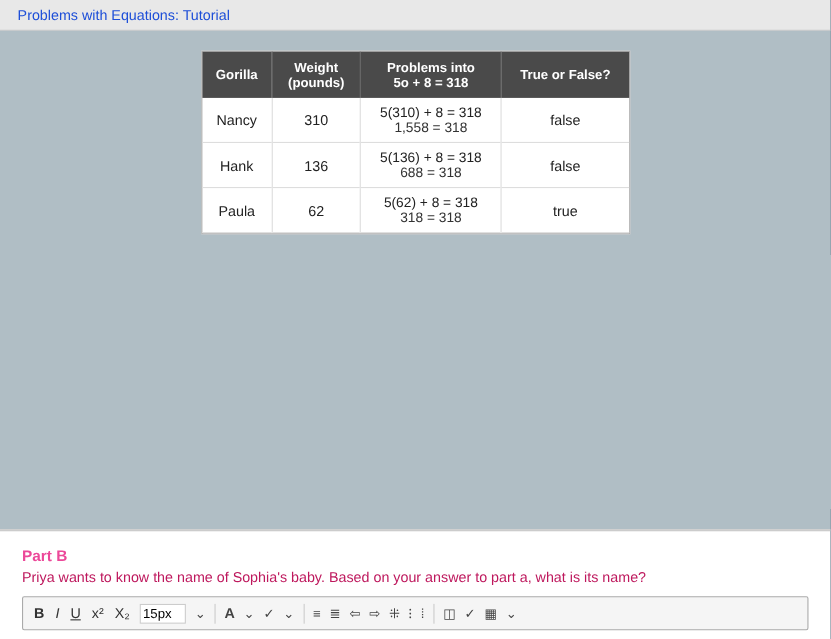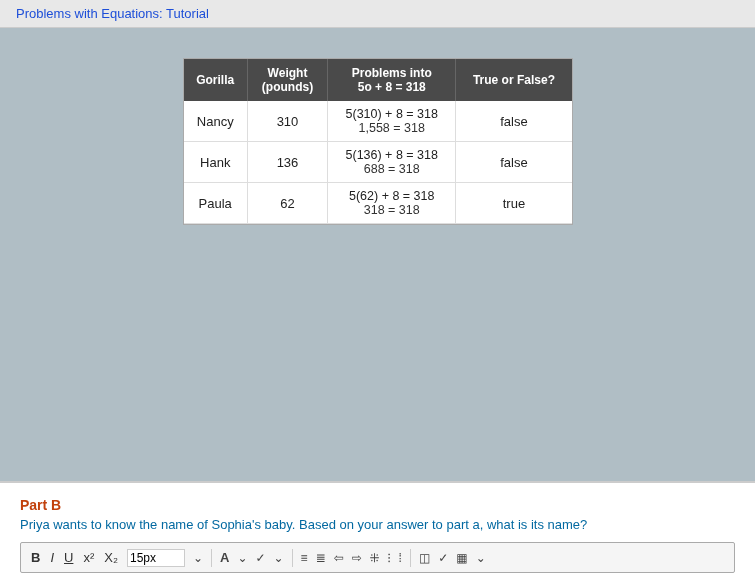--- a/index.html
+++ b/index.html
@@ -31,21 +31,21 @@
       display: flex;
       flex-direction: column;
       align-items: center;
       padding: 18px 0 0 0;
     }
 
     .table-container {
       background: #fff;
       border: 1px solid #aaa;
       width: 390px;
-      margin: 12px auto;
+      margin: 0 auto;
     }
 
     table {
       width: 100%;
       border-collapse: collapse;
       font-size: 13px;
     }
 
     thead tr {
       background: #4a4a4a;
@@ -100,26 +100,26 @@
       background: #fff;
       border-top: 2px solid #ccc;
       padding: 14px 20px 8px 20px;
       margin-top: auto;
     }
 
     .part-b-title {
       font-weight: bold;
       font-size: 14px;
       margin-bottom: 4px;
-      color: #c2410c;
+      color: #ec4899;
     }
 
     .part-b-question {
       font-size: 13px;
-      color: #0369a1;
+      color: #be185d;
       margin-bottom: 10px;
     }
 
     .toolbar {
       display: flex;
       align-items: center;
       gap: 2px;
       border: 1px solid #aaa;
       padding: 4px 6px;
       background: #f5f5f5;
@@ -230,21 +230,21 @@
 
 <div class="bottom-section">
   <div class="part-b-title">Part B</div>
   <div class="part-b-question">Priya wants to know the name of Sophia's baby. Based on your answer to part a, what is its name?</div>
   <div class="toolbar">
     <button class="tb-btn tb-bold">B</button>
     <button class="tb-btn tb-italic">I</button>
     <button class="tb-btn tb-underline underline-style">U</button>
     <button class="tb-btn">x²</button>
     <button class="tb-btn">X₂</button>
-    <input class="tb-select" type="text" style="width: 58px;" value="15px">
+    <input class="tb-select" type="text" style="width: 42px;" value="15px">
     <span class="tb-icon">⌄</span>
     <div class="divider"></div>
 
     <span class="tb-icon" style="font-weight:bold; font-size:13px;">A</span>
     <span class="tb-icon">⌄</span>
     <span class="tb-icon">✓</span>
     <span class="tb-icon">⌄</span>
     <div class="divider"></div>
 
     <span class="tb-icon">≡</span>

